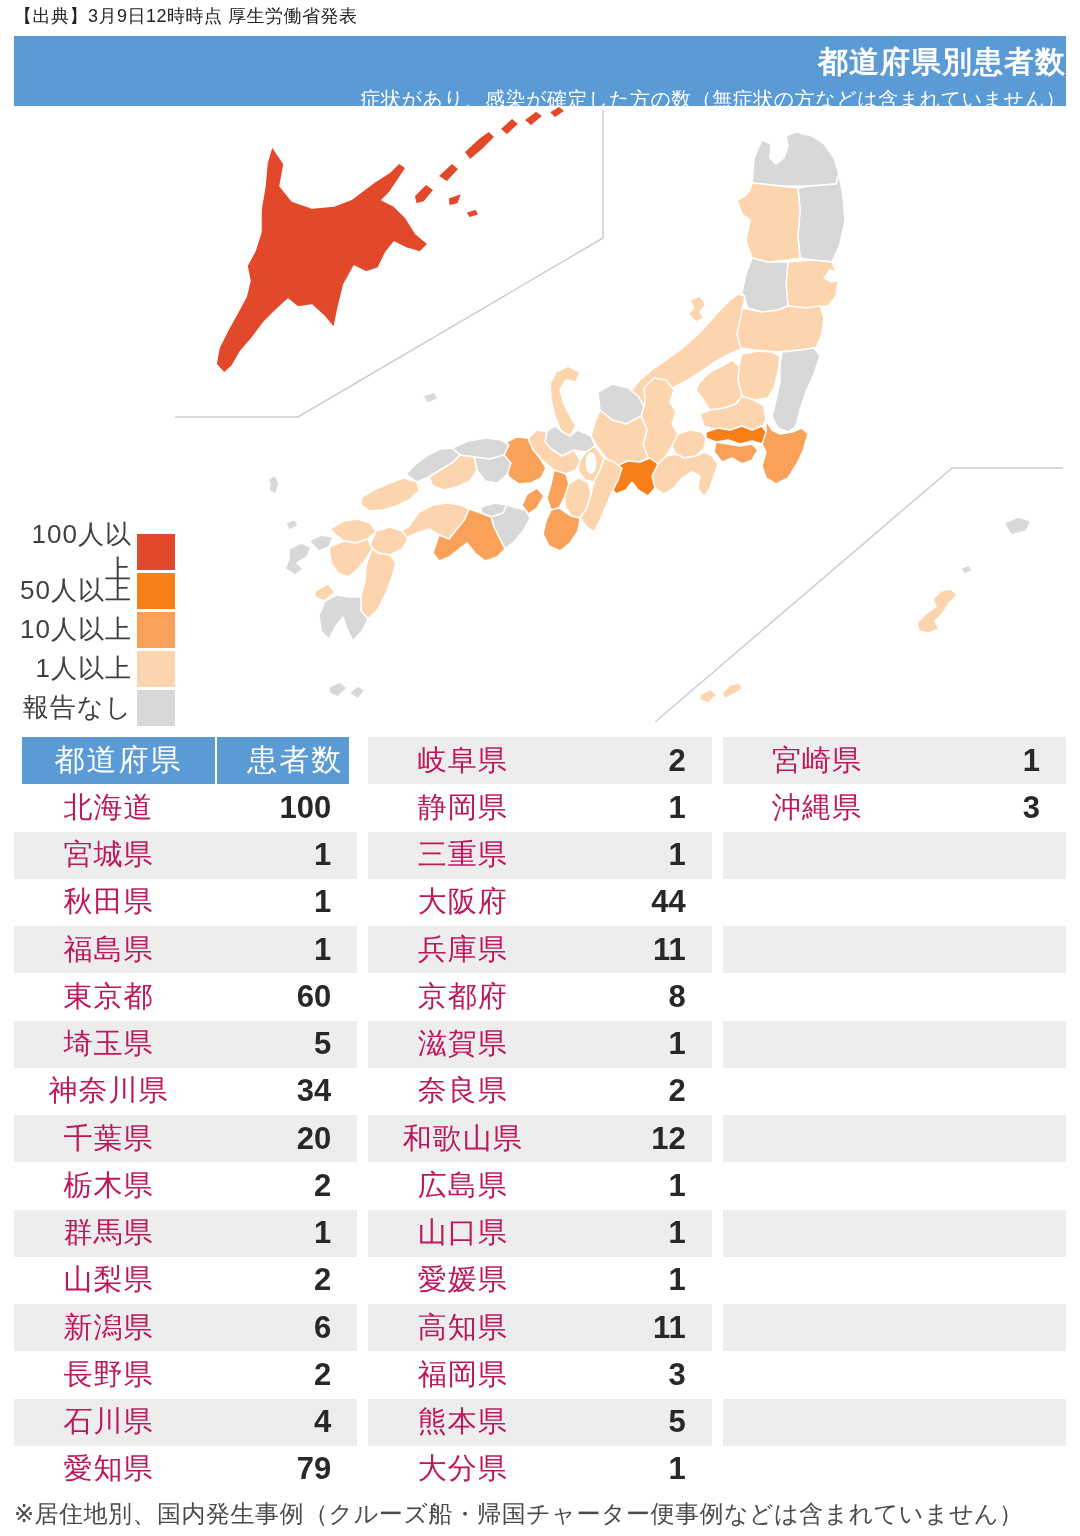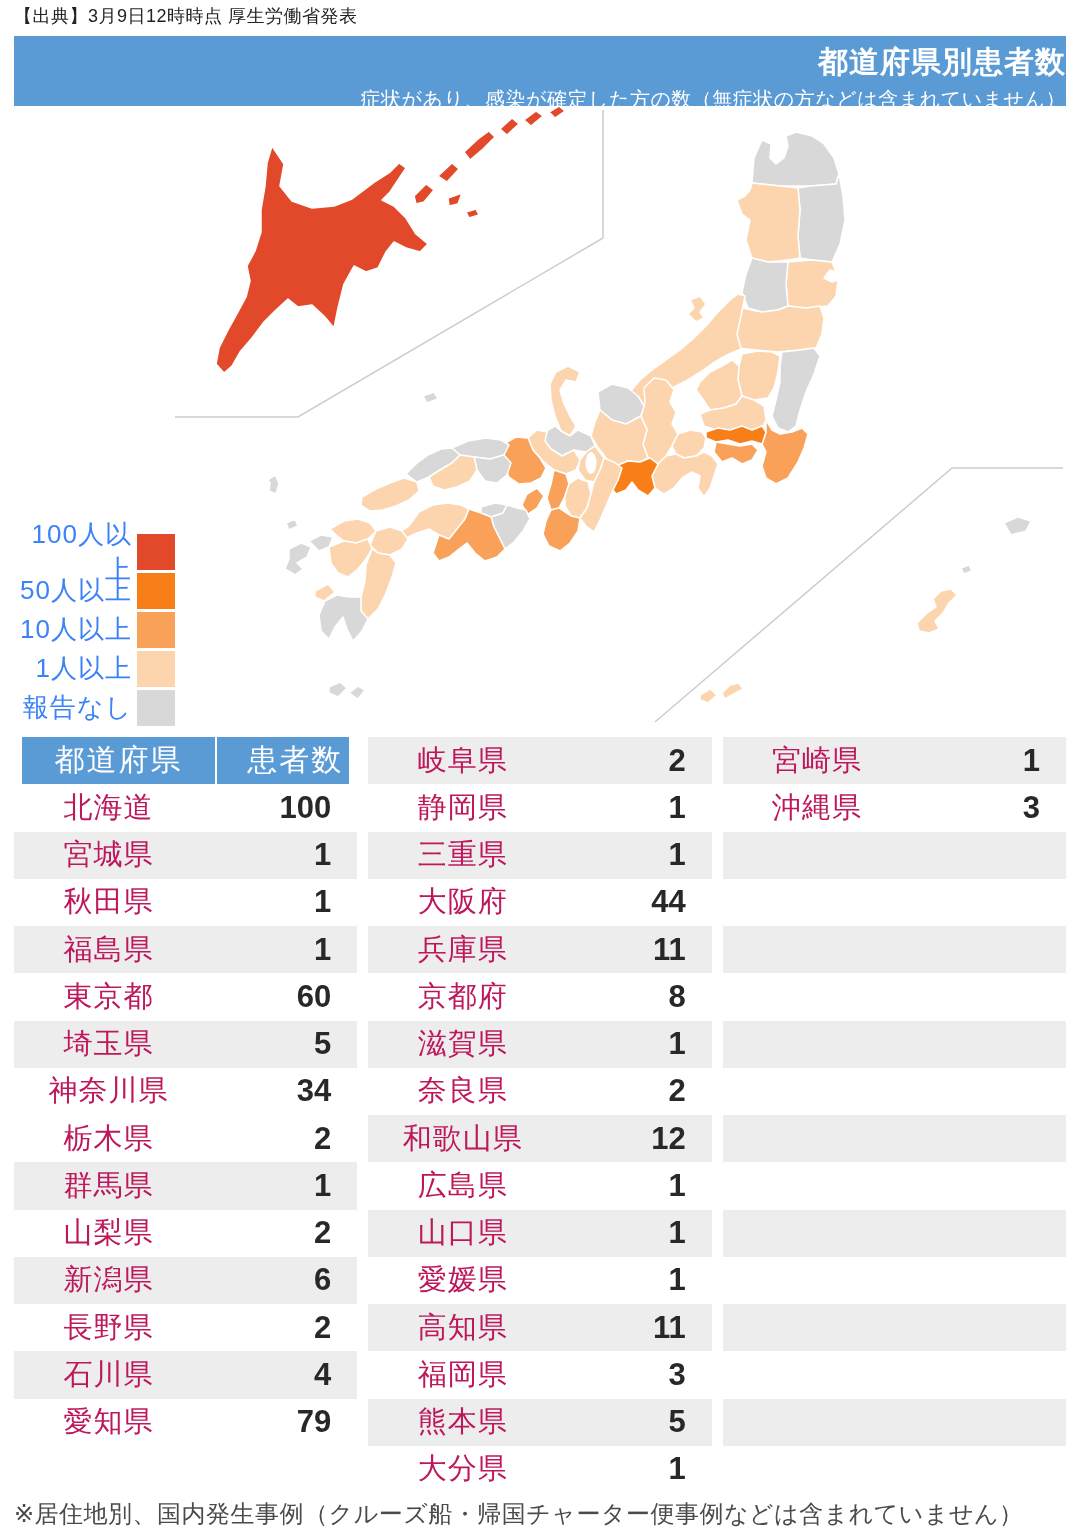--- a/index.html
+++ b/index.html
@@ -13,21 +13,21 @@
   }
   .band{
     position:absolute;left:14px;top:36px;width:1052px;height:70px;background:var(--accent,#5B9BD5);
     color:#fff;text-align:right;
   }
   .band .title{font-size:30px;font-weight:bold;margin-top:6px;letter-spacing:1px;}
   .band .subtitle{font-size:20px;margin-top:3px;letter-spacing:.5px;}
   .map-svg{position:absolute;left:0;top:100px;width:1080px;height:640px;}
   .legend{position:absolute;left:14px;top:532px;z-index:5;}
   .legend-row{display:flex;align-items:center;height:39px;}
-  .legend-label{width:118px;text-align:right;font-size:26px;color:#3b82f6;letter-spacing:1px;}
+  .legend-label{width:118px;text-align:right;font-size:26px;color:#404040;letter-spacing:1px;}
   .legend-swatch{width:38px;height:36px;margin-left:5px;}
   .ptable{position:absolute;left:14px;top:737px;width:1052px;display:flex;gap:11px;}
   .table-col{flex:1 1 0;}
   .trow{height:47.25px;display:flex;align-items:center;}
   .trow.striped{background:#EDEDED;}
   .pname{flex:0 0 55%;text-align:center;font-size:29px;color:#be185d;letter-spacing:1px;}
   .pval{flex:1 1 auto;text-align:right;padding-right:26px;font-size:31px;font-weight:bold;color:#282828;}
   .thead-row{height:47.25px;display:flex;}
   .thead{
     margin:0 8px;flex:1;display:flex;background:var(--accent,#5B9BD5);height:47px;
@@ -190,20 +190,24 @@
         <span class="pval">60</span>
       </div>
       <div class="trow striped">
         <span class="pname">埼玉県</span>
         <span class="pval">5</span>
       </div>
       <div class="trow">
         <span class="pname">神奈川県</span>
         <span class="pval">34</span>
       </div>
+      <div class="trow striped">
+        <span class="pname">千葉県</span>
+        <span class="pval">20</span>
+      </div>
       <div class="trow">
         <span class="pname">栃木県</span>
         <span class="pval">2</span>
       </div>
       <div class="trow striped">
         <span class="pname">群馬県</span>
         <span class="pval">1</span>
       </div>
       <div class="trow">
         <span class="pname">山梨県</span>

